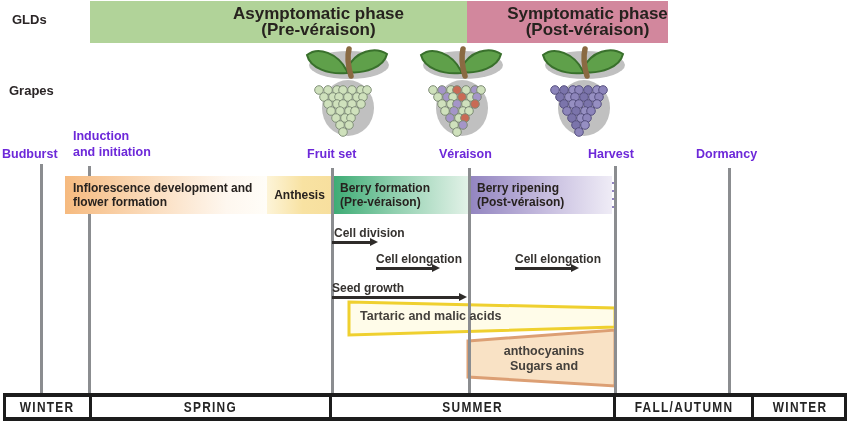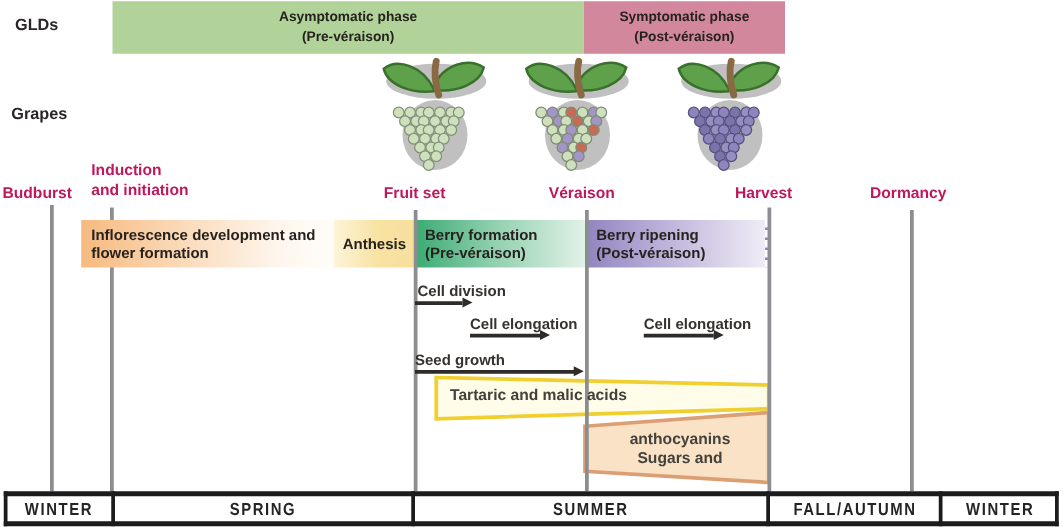--- a/index.html
+++ b/index.html
@@ -3,27 +3,27 @@
 <meta charset="utf-8">
 <style>
   html,body{margin:0;padding:0;background:#ffffff;}
   #figure{
     position:relative;width:850px;height:422px;background:#ffffff;overflow:hidden;
     font-family:"Liberation Sans", sans-serif;
   }
   .abs{position:absolute;}
   
   .phase-bar{top:1px;height:42px;display:flex;flex-direction:column;justify-content:center;
-    text-align:center;font-size:11px;font-weight:bold;color:#26221e;line-height:16.5px;z-index:2;}
+    text-align:center;font-size:17px;font-weight:bold;color:#26221e;line-height:16.5px;z-index:2;padding-left:40px;}
   .phase-asym{left:90px;width:377px;background:#b1d399;}
   .phase-sym{left:467px;width:161px;background:#d2879d;}
   
   .row-label{font-size:13px;font-weight:bold;color:#2a2526;z-index:2;}
   
-  .event-label{font-size:12.5px;font-weight:bold;color:#be185d;line-height:16px;z-index:2;white-space:nowrap;}
+  .event-label{font-size:12.5px;font-weight:bold;color:#6d28d9;line-height:16px;z-index:2;white-space:nowrap;}
   
   .tick{width:3px;background:#8b8d90;z-index:5;}
   .tick.behind{z-index:1;}
   
   .band{top:176px;height:38px;display:flex;flex-direction:column;justify-content:center;
     font-size:12px;font-weight:bold;color:#27221f;line-height:14.5px;z-index:2;}
   .band .pad{padding-left:8px;}
   .band-inflo{left:65px;width:202px;background:linear-gradient(90deg,#f6ba7f 0%,#fbdec0 45%,#fef7ef 80%,#fffdf8 100%);}
   .band-anthesis{left:267px;width:65px;text-align:center;
     background:linear-gradient(90deg,#fdf4d8 0%,#f8e2a2 55%,#f7df9e 100%);}

